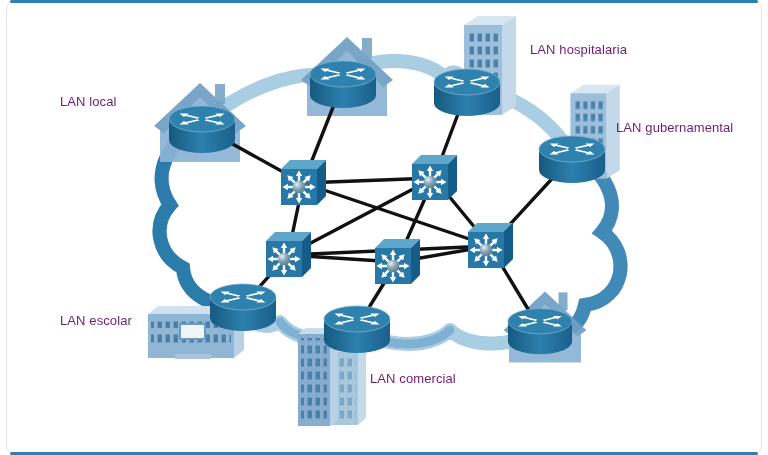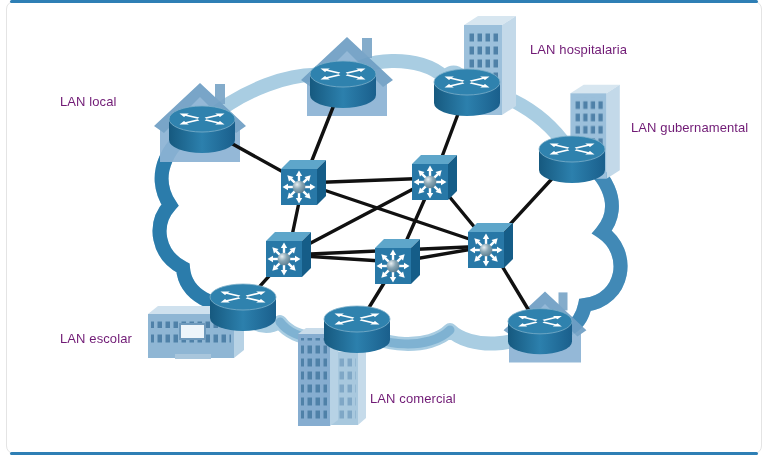--- a/index.html
+++ b/index.html
@@ -188,15 +188,15 @@
       <use href="#sym-switch" transform="translate(303,183) scale(1)"></use>
       <use href="#sym-switch" transform="translate(434,178) scale(1)"></use>
       <use href="#sym-switch" transform="translate(288,255) scale(1)"></use>
       <use href="#sym-switch" transform="translate(397,262) scale(1)"></use>
       <use href="#sym-switch" transform="translate(490,246) scale(1)"></use>
     </g>
 </svg>
 
 <div class="lan-label" style="left:60px;top:94px">LAN local</div>
 <div class="lan-label" style="left:530px;top:42px">LAN hospitalaria</div>
-<div class="lan-label" style="left:631px;top:120px">LAN gubernamental</div>
-<div class="lan-label" style="left:60px;top:331px">LAN escolar</div>
-<div class="lan-label" style="left:370px;top:391px">LAN comercial</div>
+<div class="lan-label" style="left:616px;top:120px">LAN gubernamental</div>
+<div class="lan-label" style="left:60px;top:313px">LAN escolar</div>
+<div class="lan-label" style="left:370px;top:371px">LAN comercial</div>
 
 </body></html>

